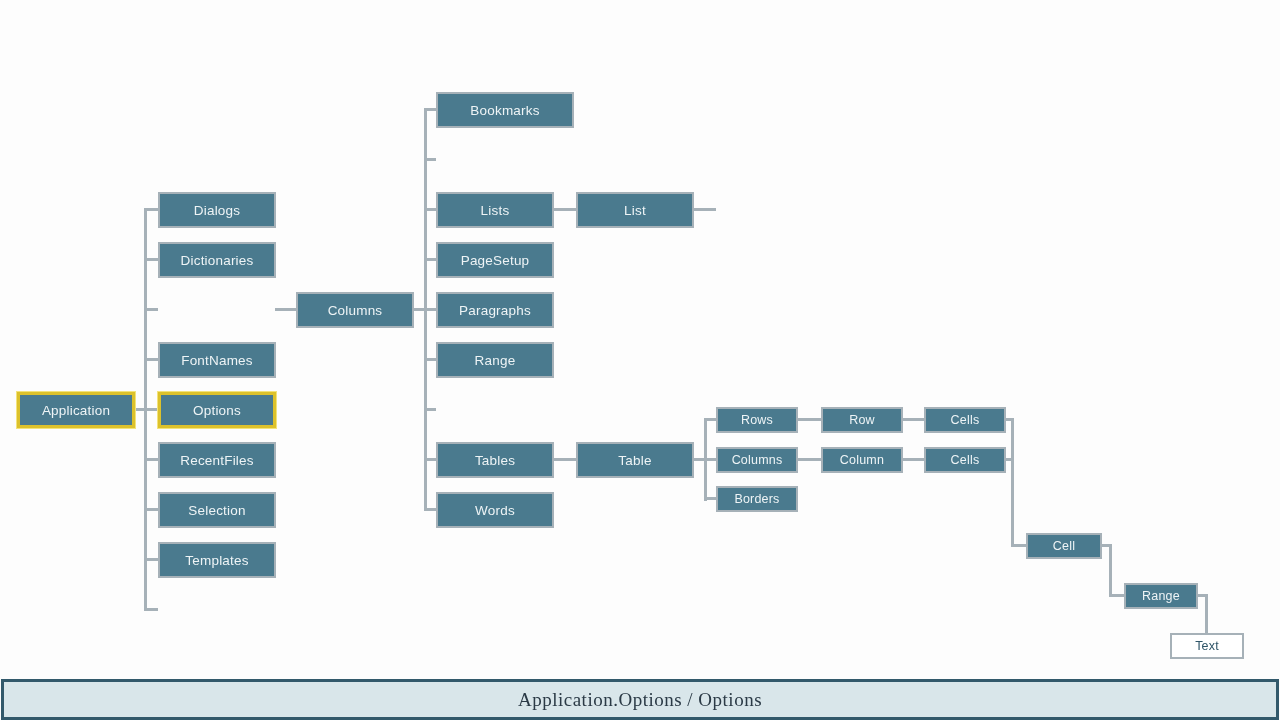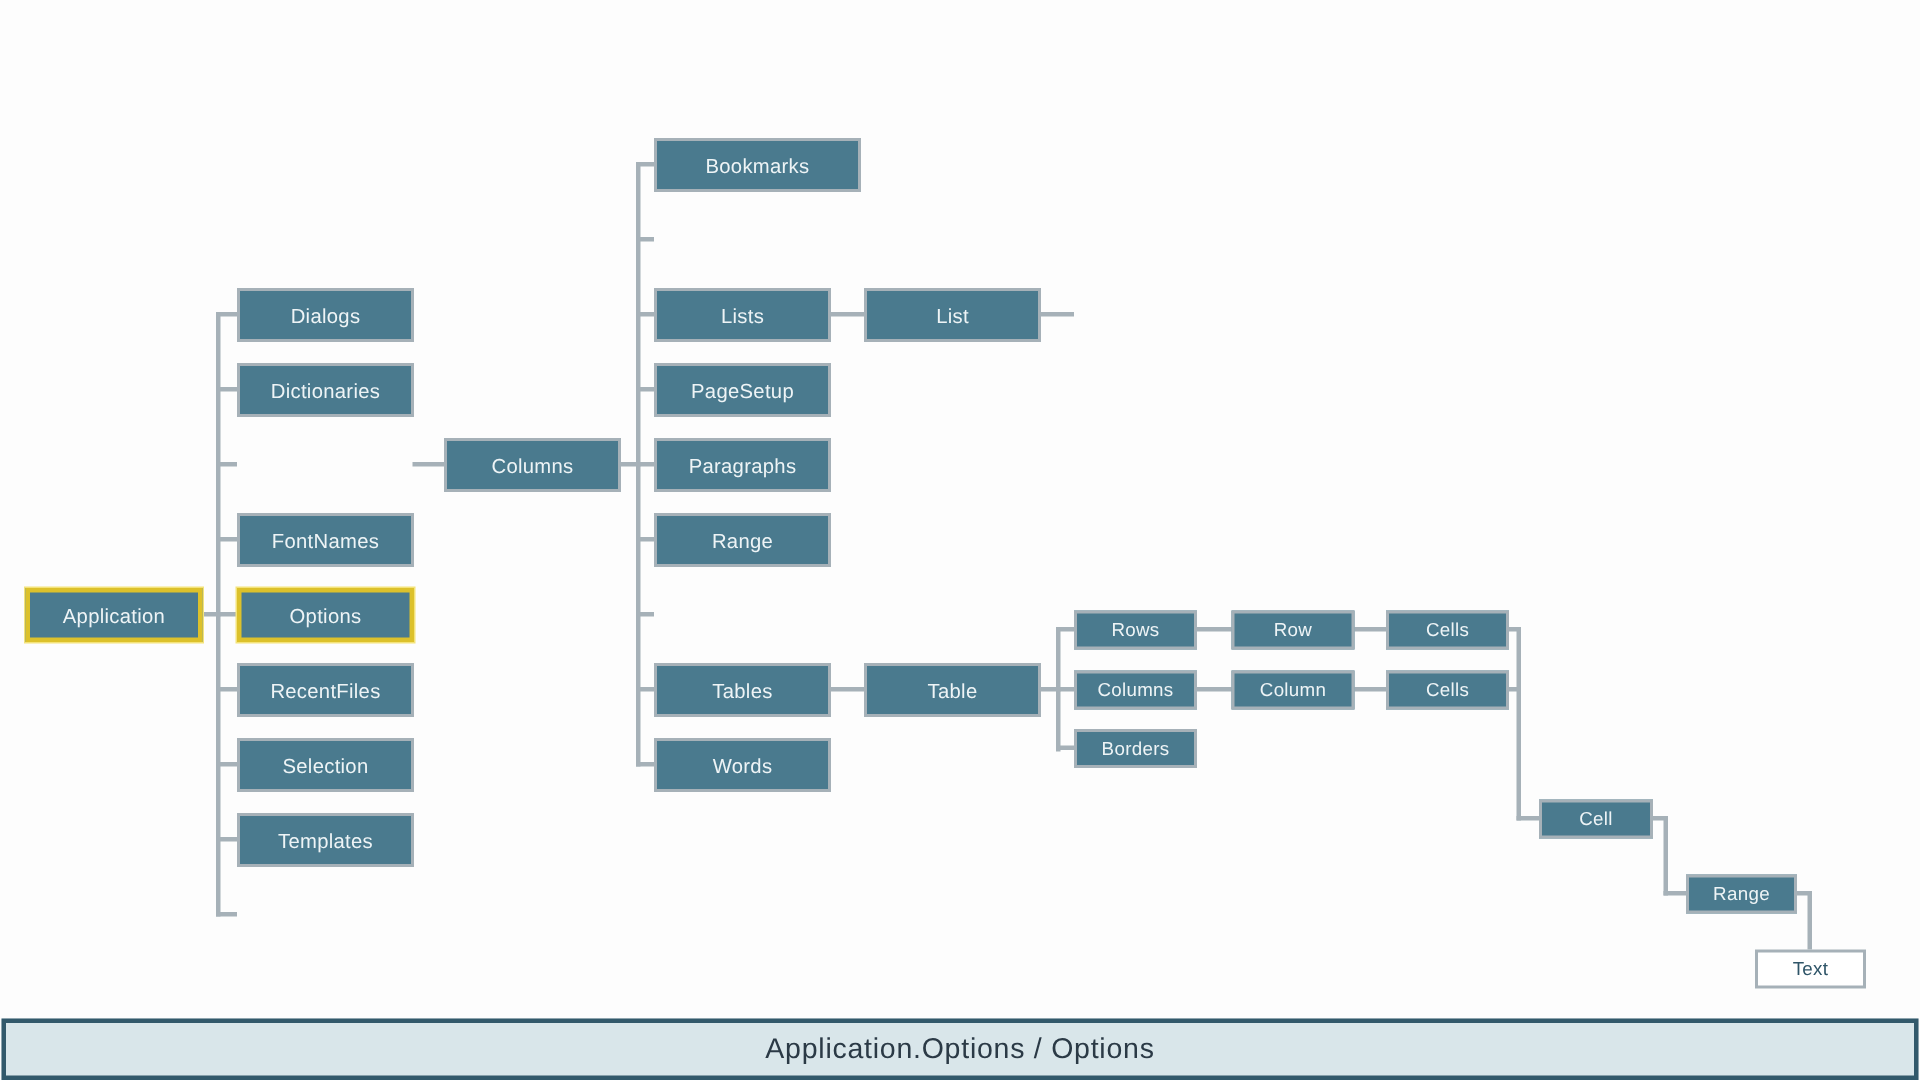--- a/index.html
+++ b/index.html
@@ -29,21 +29,21 @@
   }
   .edge{position:absolute;background:var(--connector,#a6b1b8);}
   .edge.h{height:3px;}
   .edge.v{width:3px;}
   #statusbar{
     position:absolute;left:1px;right:1px;top:679px;height:41px;
     box-sizing:border-box;
     background:var(--statusbar-bg,#d9e6ea);
     border:3px solid var(--statusbar-border,#32596b);
     display:flex;align-items:center;justify-content:center;
-    font-family:Liberation Sans, sans-serif;
+    font-family:Liberation Serif, serif;
     font-size:19px;color:var(--statusbar-text,#2b3a46);
     letter-spacing:.5px;
   }
 </style>
 </head>
 <body>
 
 <div id="canvas">
 
   <div class="edge h" style="left:135px;top:408px;width:12px"></div>

